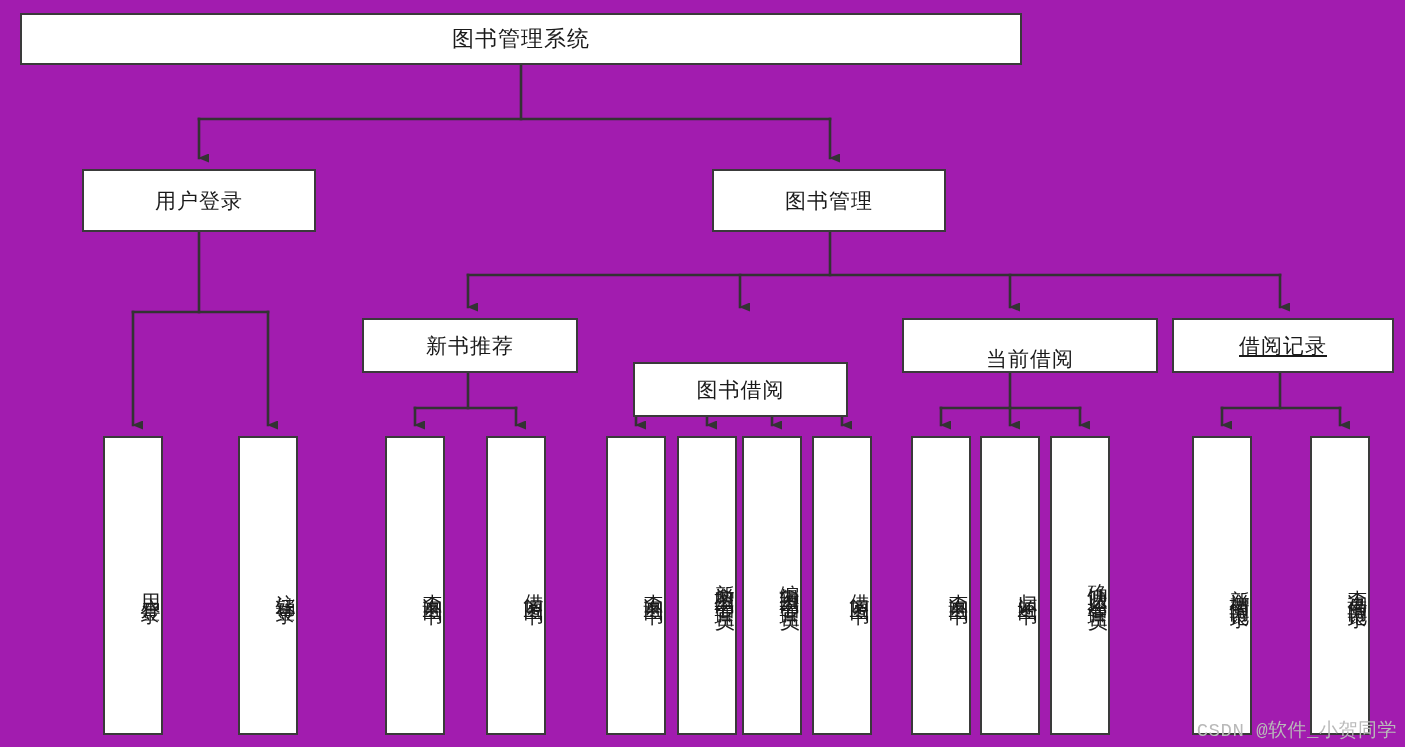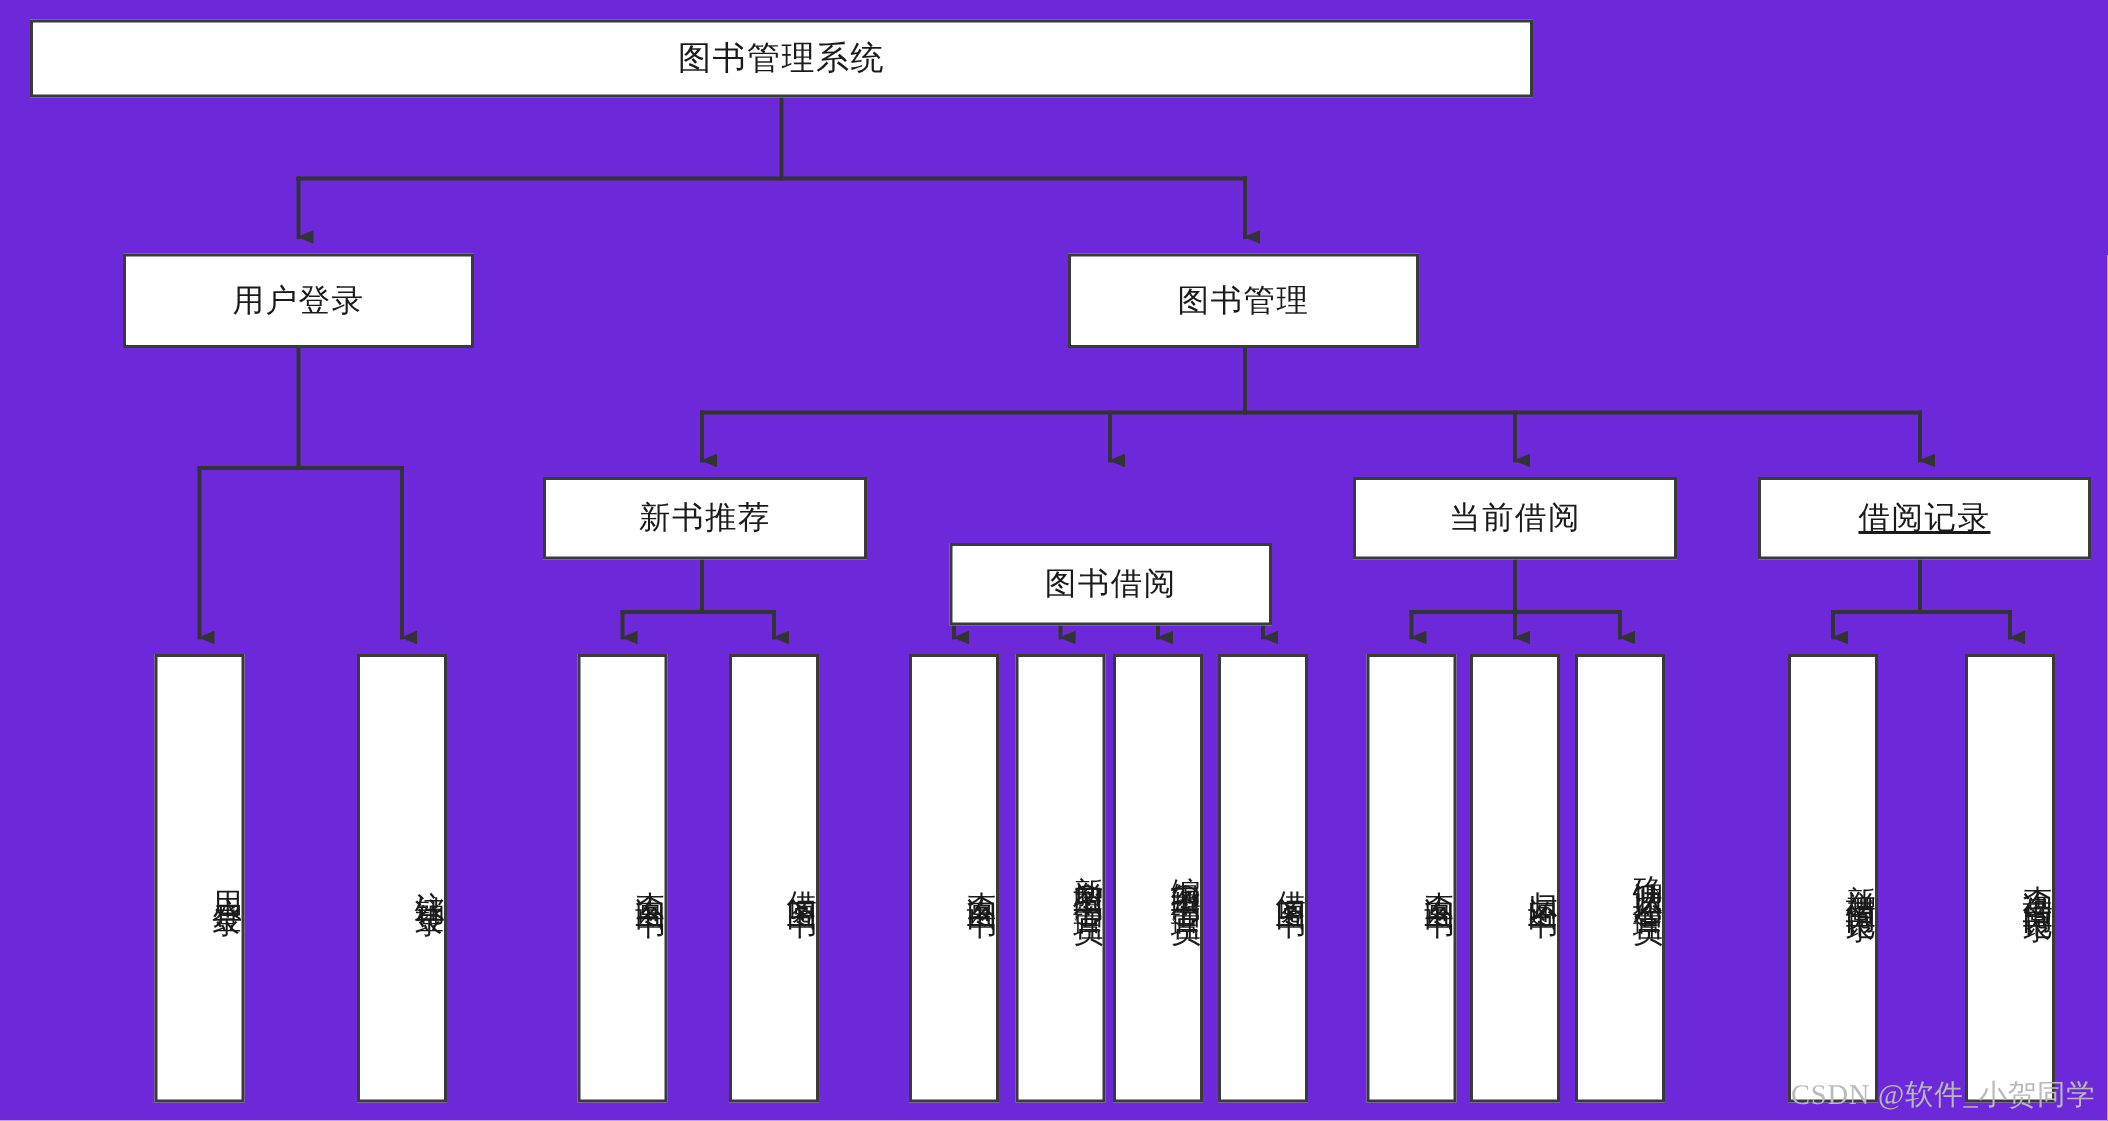--- a/index.html
+++ b/index.html
@@ -8,21 +8,21 @@
     padding: 0;
     background: #ffffff;
   }
   body {
     font-family: "Liberation Sans", "DejaVu Sans", sans-serif;
   }
   #canvas {
     position: relative;
     width: 1405px;
     height: 747px;
-    background: #6d28d9;
+    background: #a21caf;
     overflow: hidden;
   }
   svg.wires {
     position: absolute;
     left: 0;
     top: 0;
     width: 1405px;
     height: 747px;
     pointer-events: none;
   }
@@ -60,21 +60,21 @@
     white-space: normal;
   }
   .watermark {
     position: absolute;
     right: 8px;
     bottom: 4px;
     font-size: 19px;
     color: #b9b9b9;
     letter-spacing: 0.5px;
     white-space: nowrap;
-    font-family: Liberation Serif, serif;
+    font-family: Liberation Mono, monospace;
   }
 </style>
 </head>
 <body>
 
 <div id="canvas">
 
   <svg class="wires" viewBox="0 0 1405 747">
     <defs>
       <marker id="arrow" markerWidth="9" markerHeight="11" refX="4.5" refY="10" orient="auto" markerUnits="userSpaceOnUse">
@@ -135,21 +135,21 @@
   <div class="node h" style="left:362px; top:318px; width:216px; height:55px;">
     <span>新书推荐</span>
   </div>
 
   <div class="node h" style="left:712px; top:169px; width:234px; height:63px;">
     <span>图书管理</span>
   </div>
   <div class="node h" style="left:633px; top:318px; width:215px; height:55px;margin-top:44px;">
     <span>图书借阅</span>
   </div>
-  <div class="node h" style="left:902px; top:318px; width:216px; height:55px;">
+  <div class="node h" style="left:902px; top:318px; width:256px; height:55px;align-items:flex-end;">
     <span>当前借阅</span>
   </div>
   <div class="node h" style="left:1172px; top:318px; width:222px; height:55px;text-decoration:underline;">
     <span>借阅记录</span>
   </div>
 
   <div class="node v" style="left:103px; top:436px; width:60px; height:299px;">
     <span>用户登录</span>
   </div>
   <div class="node v" style="left:238px; top:436px; width:60px; height:299px;">

